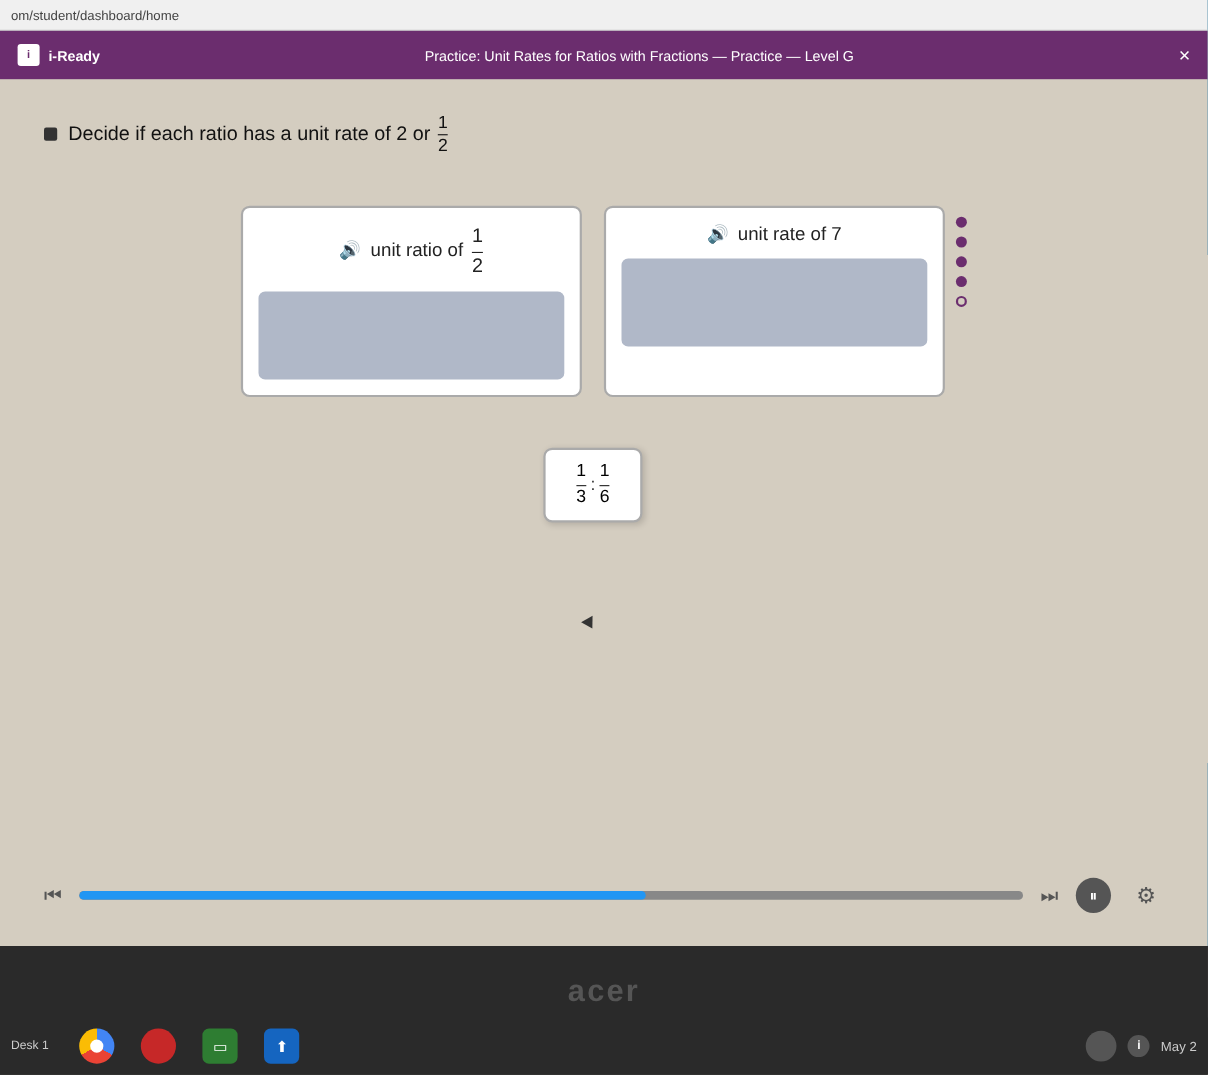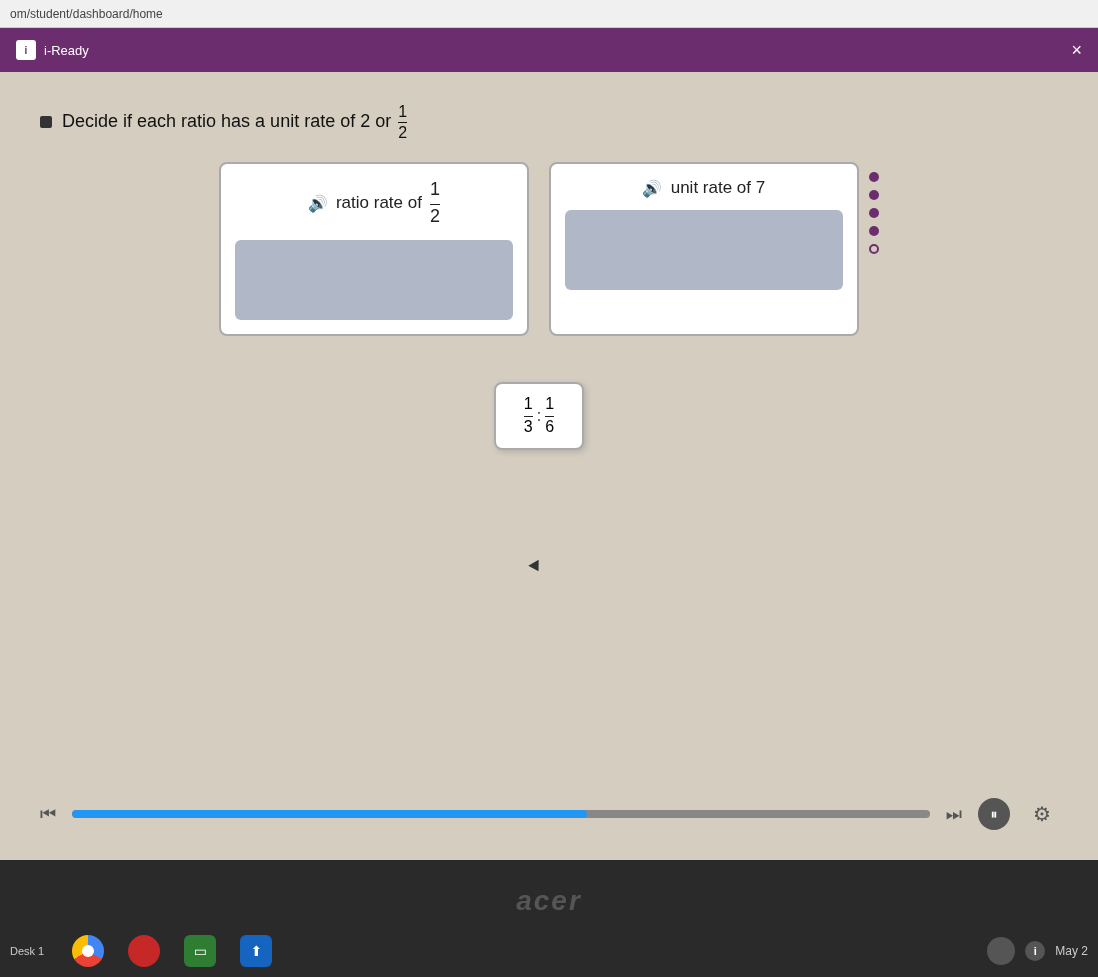--- a/index.html
+++ b/index.html
@@ -99,21 +99,21 @@
 
     .iready-logo-inner {
       font-size: 10px;
       font-weight: bold;
       color: #6b2d6e;
     }
 
     .app-title {
       color: white;
       font-size: 13px;
-      font-weight: 400;
+      font-weight: 700;
     }
 
     .title-bar-center {
       color: white;
       font-size: 13px;
       font-weight: 500;
       flex: 1;
       text-align: center;
     }
 
@@ -131,21 +131,21 @@
       flex: 1;
       padding: 30px 40px;
       position: relative;
     }
 
     
     .instruction {
       display: flex;
       align-items: center;
       gap: 10px;
-      margin-bottom: 20px;
+      margin-bottom: 45px;
       font-size: 18px;
       color: #222;
     }
 
     .bullet {
       width: 12px;
       height: 12px;
       background: #333;
       border-radius: 2px;
       flex-shrink: 0;
@@ -488,21 +488,20 @@
     }
 
     
     .acer-brand {
       position: absolute;
       bottom: 60px;
       left: 50%;
       transform: translateX(-50%);
       color: #555;
       font-size: 28px;
-      font-style: italic;
       font-weight: bold;
       letter-spacing: 2px;
     }
   </style>
 </head>
 <body>
 
 <div class="monitor">
 
   <div class="screen">
@@ -513,20 +512,21 @@
 
     <div class="app-window">
 
       <div class="title-bar">
         <div class="title-bar-left">
           <div class="iready-logo">
             <span class="iready-logo-inner">i</span>
           </div>
           <span class="app-title">i-Ready</span>
         </div>
+        <div class="title-bar-center">Practice: Unit Rates for Ratios with Fractions — Practice — Level G</div>
         <button class="close-btn">×</button>
       </div>
 
       <div class="main-content">
 
         <div class="instruction">
           <div class="bullet"></div>
           <span class="instruction-text">
             <span>Decide if each ratio has a unit rate of 2 or</span>
             <span class="fraction-inline">
@@ -536,21 +536,21 @@
           </span>
         </div>
 
         <div style="display:flex; align-items:flex-start; justify-content:center; gap:10px;">
 
           <div class="bins-container">
 
             <div class="bin">
               <div class="bin-header">
                 <span class="speaker-icon">🔊</span>
-                <span>ratio rate of </span>
+                <span>unit ratio of </span>
                 <span class="bin-fraction">
                   <span class="num">1</span>
                   <span class="den">2</span>
                 </span>
               </div>
               <div class="bin-drop-area"></div>
             </div>
 
             <div class="bin">
               <div class="bin-header">

